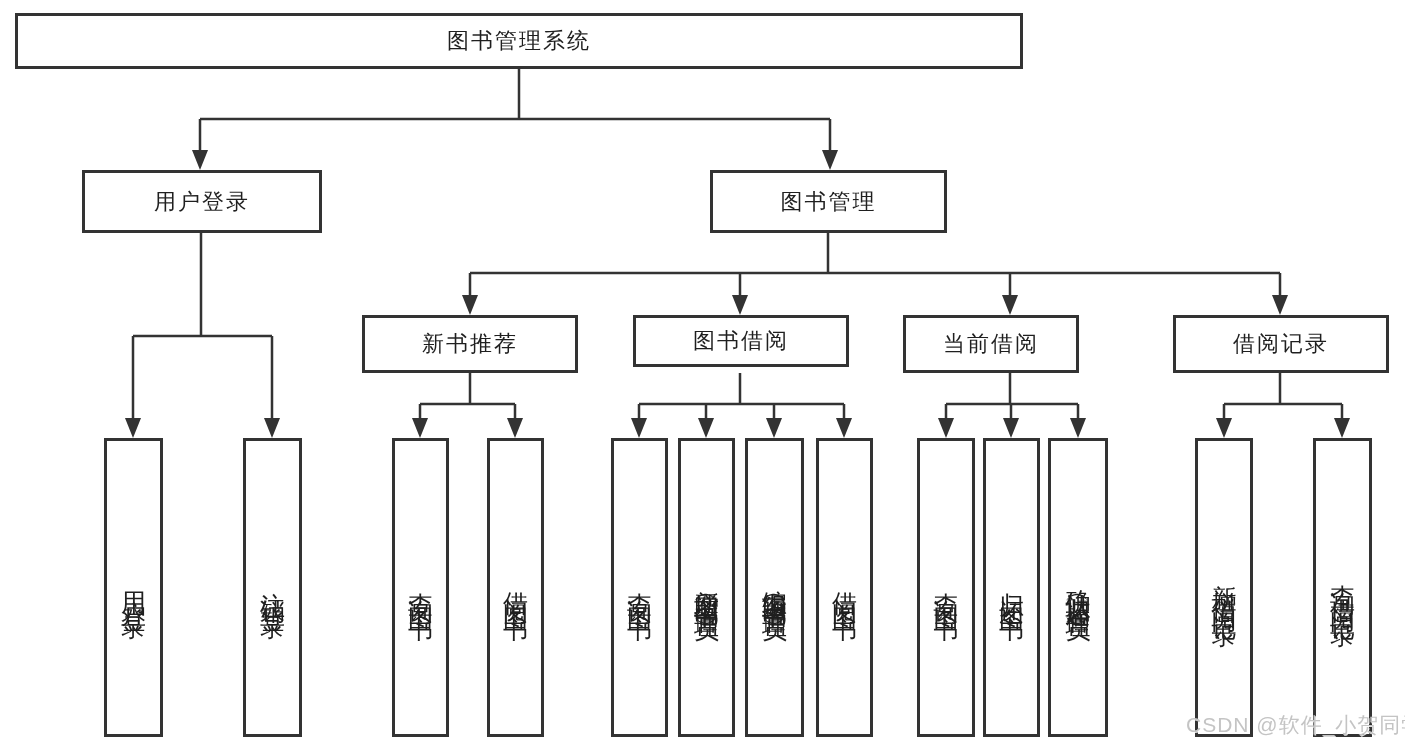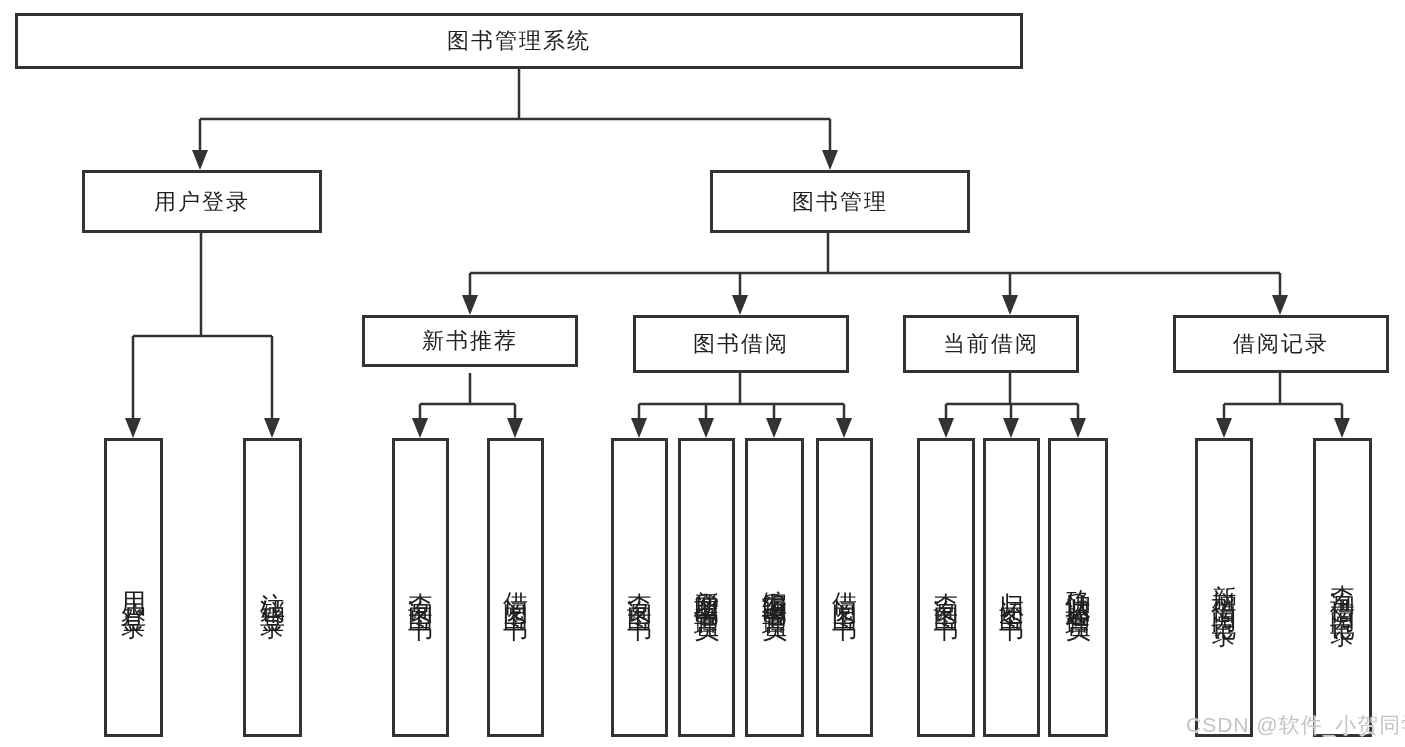--- a/index.html
+++ b/index.html
@@ -65,24 +65,24 @@
       <polygon points="1003,418 1019,418 1011,438"></polygon>
       <polygon points="1070,418 1086,418 1078,438"></polygon>
       <polygon points="1216,418 1232,418 1224,438"></polygon>
       <polygon points="1334,418 1350,418 1342,438"></polygon>
     </g>
   </svg>
 
   <div class="box h-box" style="left:15px;top:13px;width:1008px;height:56px">图书管理系统</div>
 
   <div class="box h-box" style="left:82px;top:170px;width:240px;height:63px">用户登录</div>
-  <div class="box h-box" style="left:710px;top:170px;width:260px;height:63px">图书管理</div>
+  <div class="box h-box" style="left:710px;top:170px;width:237px;height:63px">图书管理</div>
 
-  <div class="box h-box" style="left:362px;top:315px;width:216px;height:52px">新书推荐</div>
-  <div class="box h-box" style="left:633px;top:315px;width:216px;height:58px">图书借阅</div>
+  <div class="box h-box" style="left:362px;top:315px;width:216px;height:58px">新书推荐</div>
+  <div class="box h-box" style="left:633px;top:315px;width:216px;height:52px">图书借阅</div>
   <div class="box h-box" style="left:903px;top:315px;width:176px;height:58px">当前借阅</div>
   <div class="box h-box" style="left:1173px;top:315px;width:216px;height:58px">借阅记录</div>
 
   <div class="box v-box" style="left:104px;top:438px;width:59px;height:299px">用户登录</div>
   <div class="box v-box" style="left:243px;top:438px;width:59px;height:299px">注销登录</div>
 
   <div class="box v-box" style="left:392px;top:438px;width:57px;height:299px">查询图书</div>
   <div class="box v-box" style="left:487px;top:438px;width:57px;height:299px">借阅图书</div>
 
   <div class="box v-box" style="left:611px;top:438px;width:57px;height:299px">查询图书</div>

